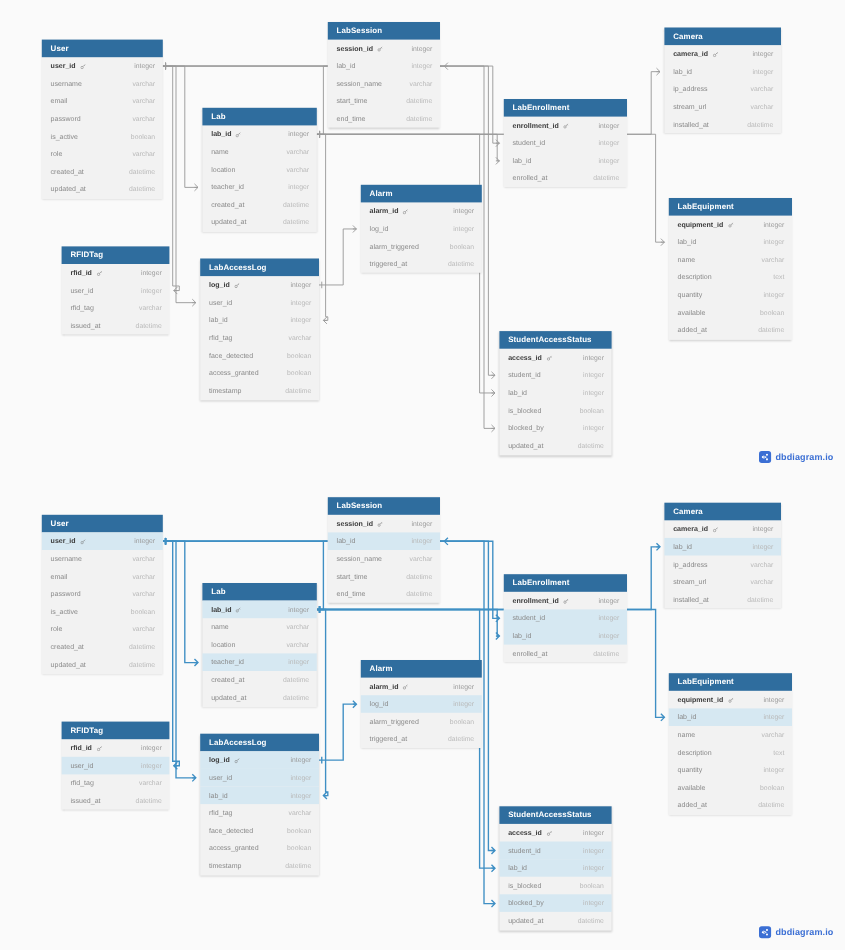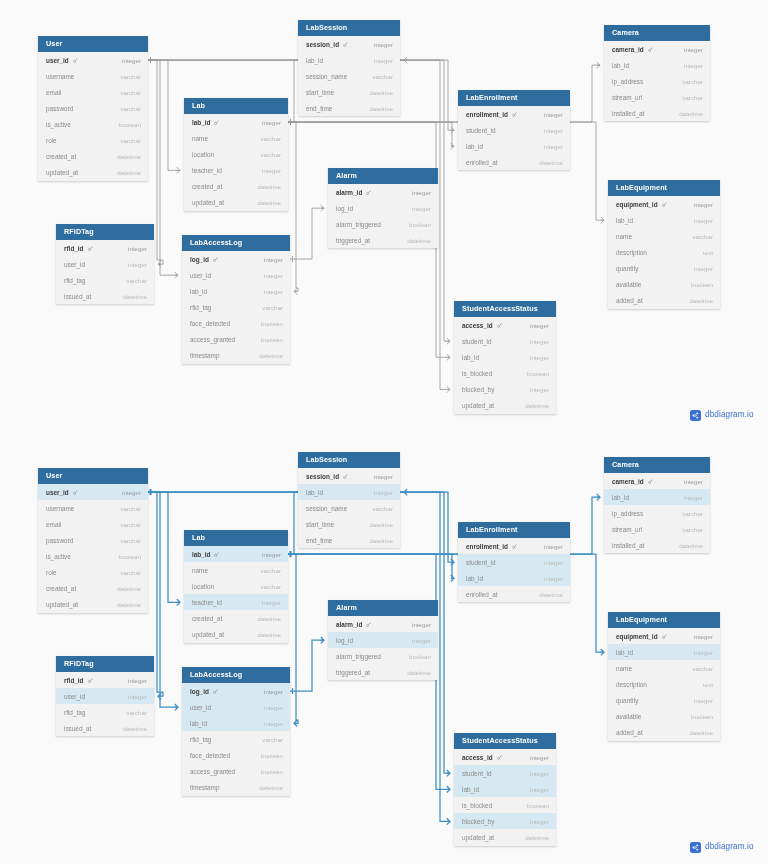--- a/index.html
+++ b/index.html
@@ -56,22 +56,22 @@
     opacity:.85;
   }
   .key svg{display:block;}
 
   
   .edges{position:absolute;left:0;top:0;width:768px;height:432px;z-index:1;pointer-events:none;}
 
   
   .brand{
     position:absolute;
-    display:flex;gap:4px;
-    font-size:8.2px;font-weight:normal;color:#3b6fd4;
+    display:flex;align-items:center;gap:4px;
+    font-size:8.2px;font-weight:bold;color:#3b6fd4;
     letter-spacing:.1px;
     z-index:12;
   }
   .brand .logo{
     width:11px;height:11px;border-radius:2.5px;background:#3b6fd4;
     display:flex;align-items:center;justify-content:center;
   }
   .brand .logo svg{display:block;}
 </style>
 </head>

